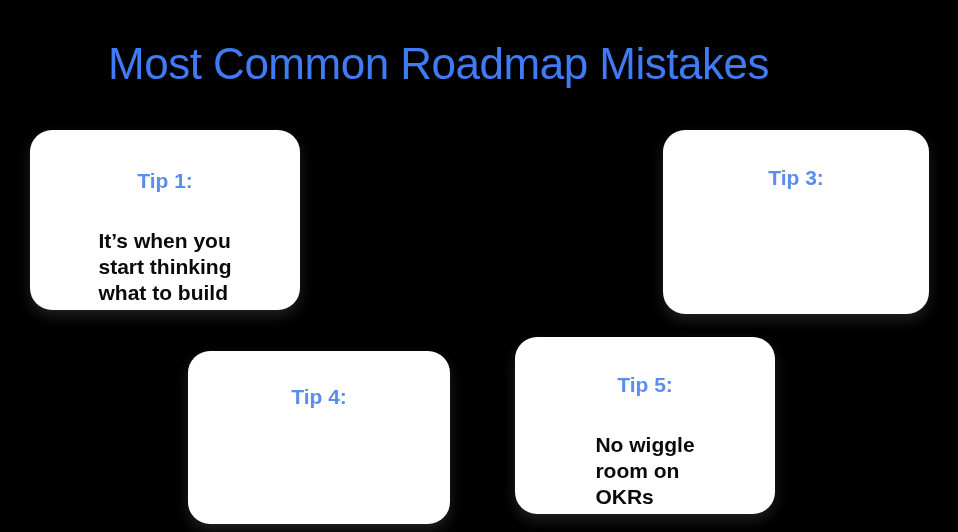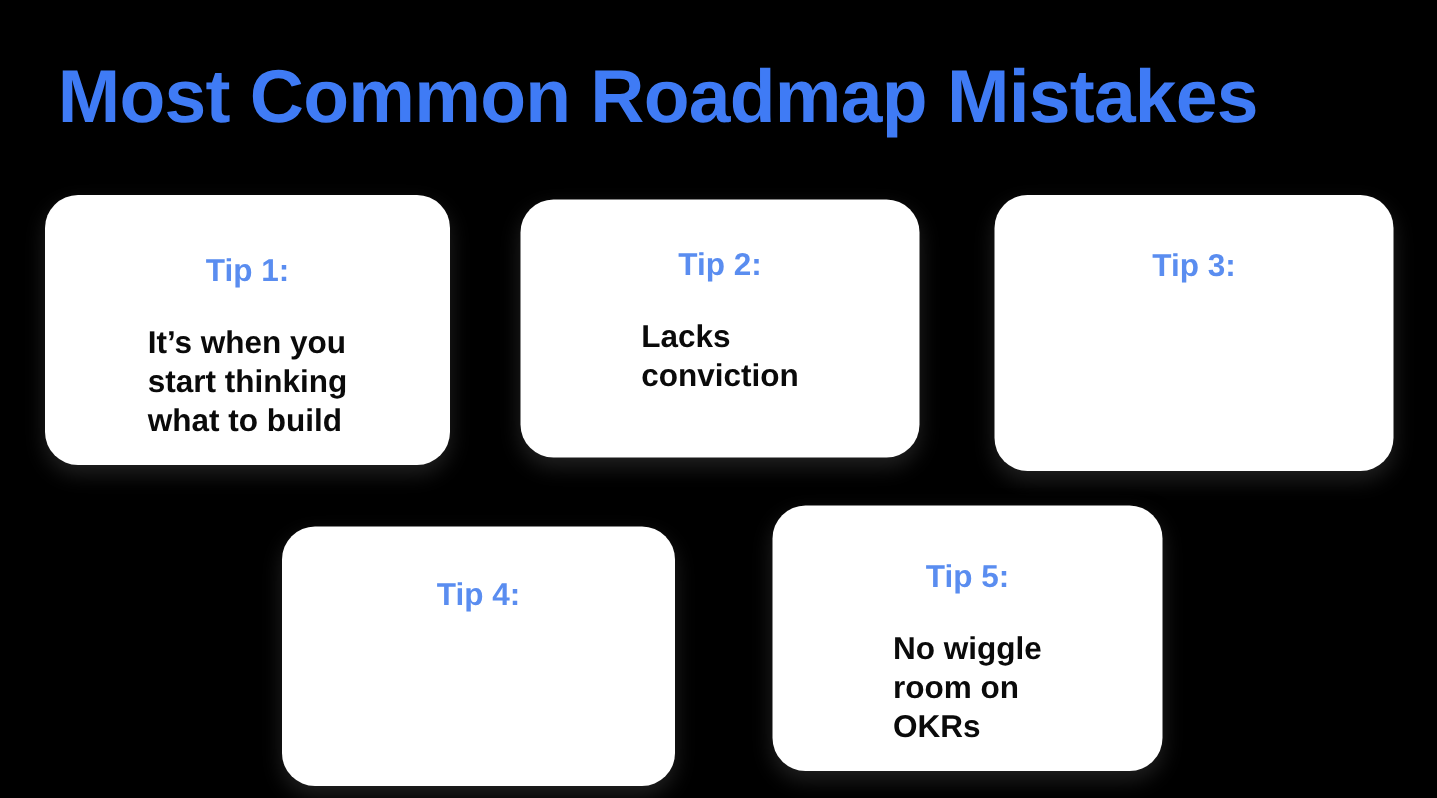--- a/index.html
+++ b/index.html
@@ -23,22 +23,22 @@
 
   
   .slide-title {
     position: absolute;
     left: 0;
     top: 34px;
     width: 877px;
     text-align: center;
     color: #3F7BF5;
     font-family: "Liberation Sans", sans-serif;
-    font-weight: bold;
-    font-size: 50px;
+    font-weight: normal;
+    font-size: 44px;
     line-height: 60px;
     letter-spacing: -0.5px;
     white-space: nowrap;
   }
 
   
   .card {
     position: absolute;
     background: #FFFFFF;
     border-radius: 22px;
@@ -51,21 +51,21 @@
     padding: 18px 14px 16px 14px;
     overflow: hidden;
   }
   .card-tip {
     color: #5A8DF0;
     font-family: "Liberation Sans", sans-serif;
     font-weight: bold;
     font-size: 21px;
     line-height: 26px;
     text-align: center;
-    margin: 0;
+    margin: 12px;
   }
   .card-body {
     color: #0A0A0A;
     font-family: "Liberation Sans", sans-serif;
     font-weight: bold;
     font-size: 21px;
     line-height: 26px;
     text-align: left;
     margin: 0;
     white-space: pre-line;
@@ -100,25 +100,20 @@
 
   <div class="slide-title">Most Common Roadmap Mistakes</div>
 
   <div class="card" id="card-1">
     <div class="card-tip">Tip 1:</div>
     <div class="card-body">It’s when you
 start thinking
 what to build</div>
   </div>
 
-  <div class="card" id="card-2">
-    <div class="card-tip">Tip 2:</div>
-    <div class="card-body">Lacks
-conviction</div>
-  </div>
 
   <div class="card" id="card-3">
     <div class="card-tip">Tip 3:</div>
   </div>
 
   <div class="card" id="card-4">
     <div class="card-tip">Tip 4:</div>
   </div>
 
   <div class="card" id="card-5">

